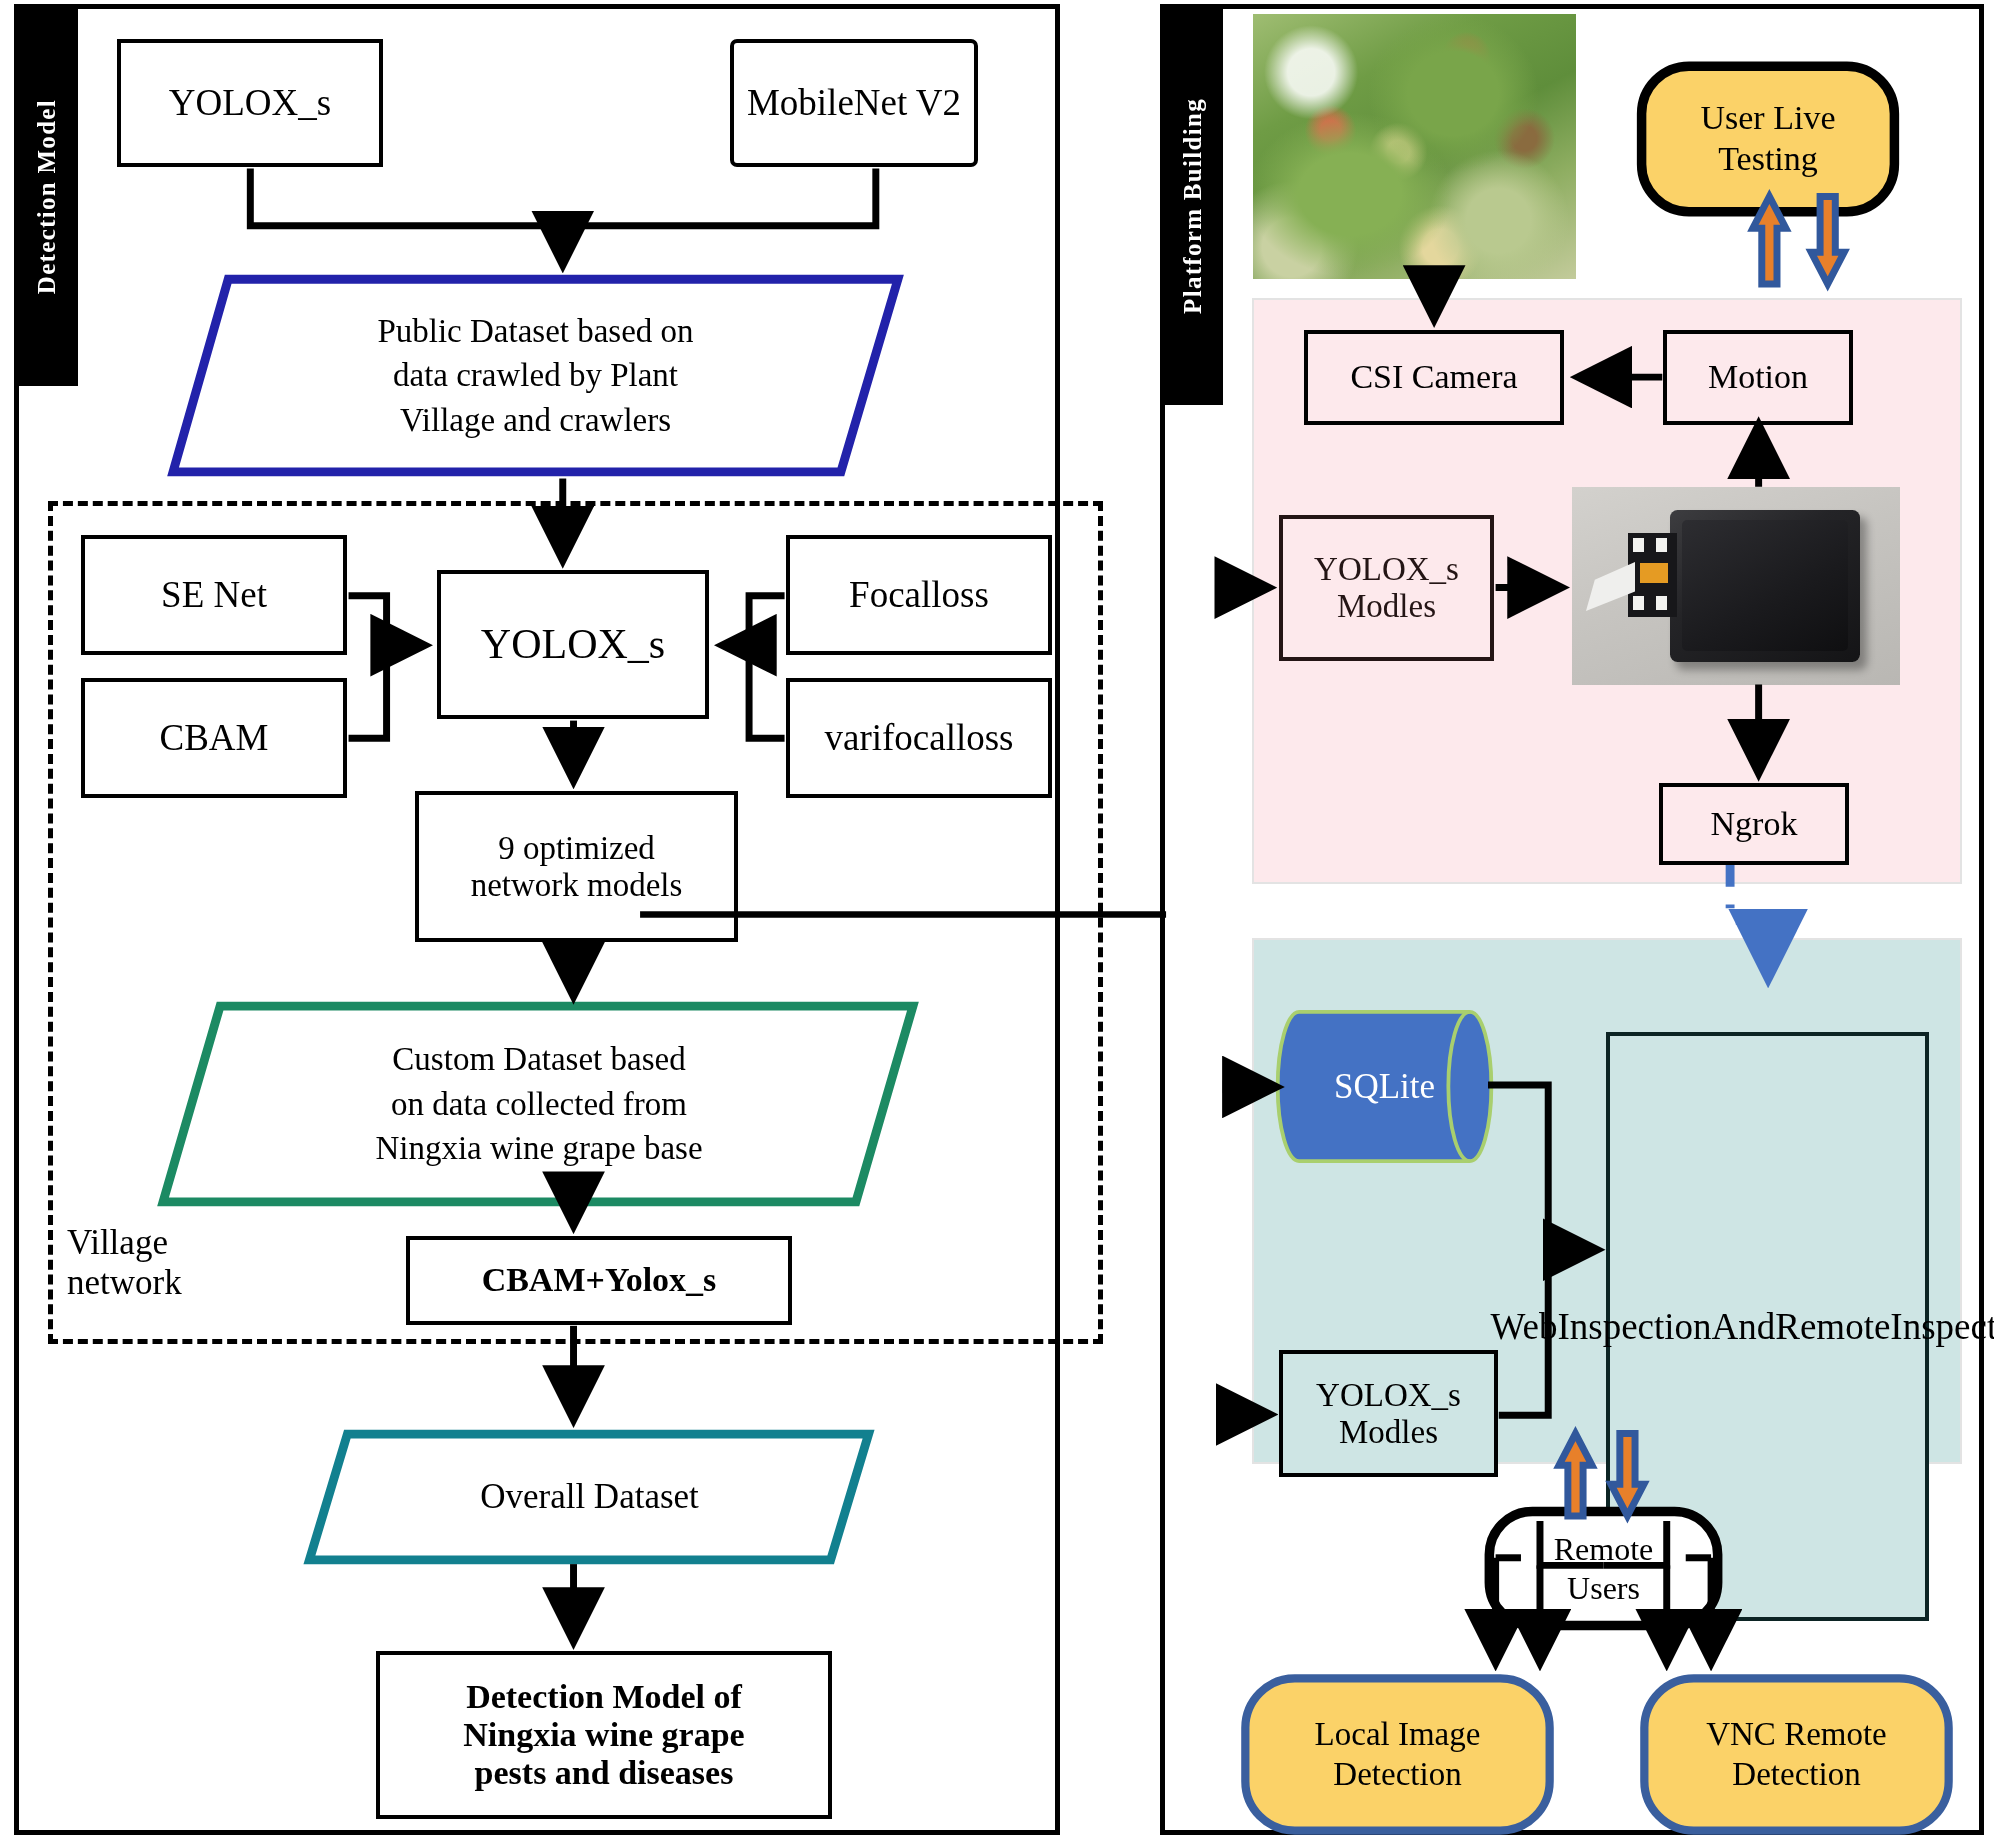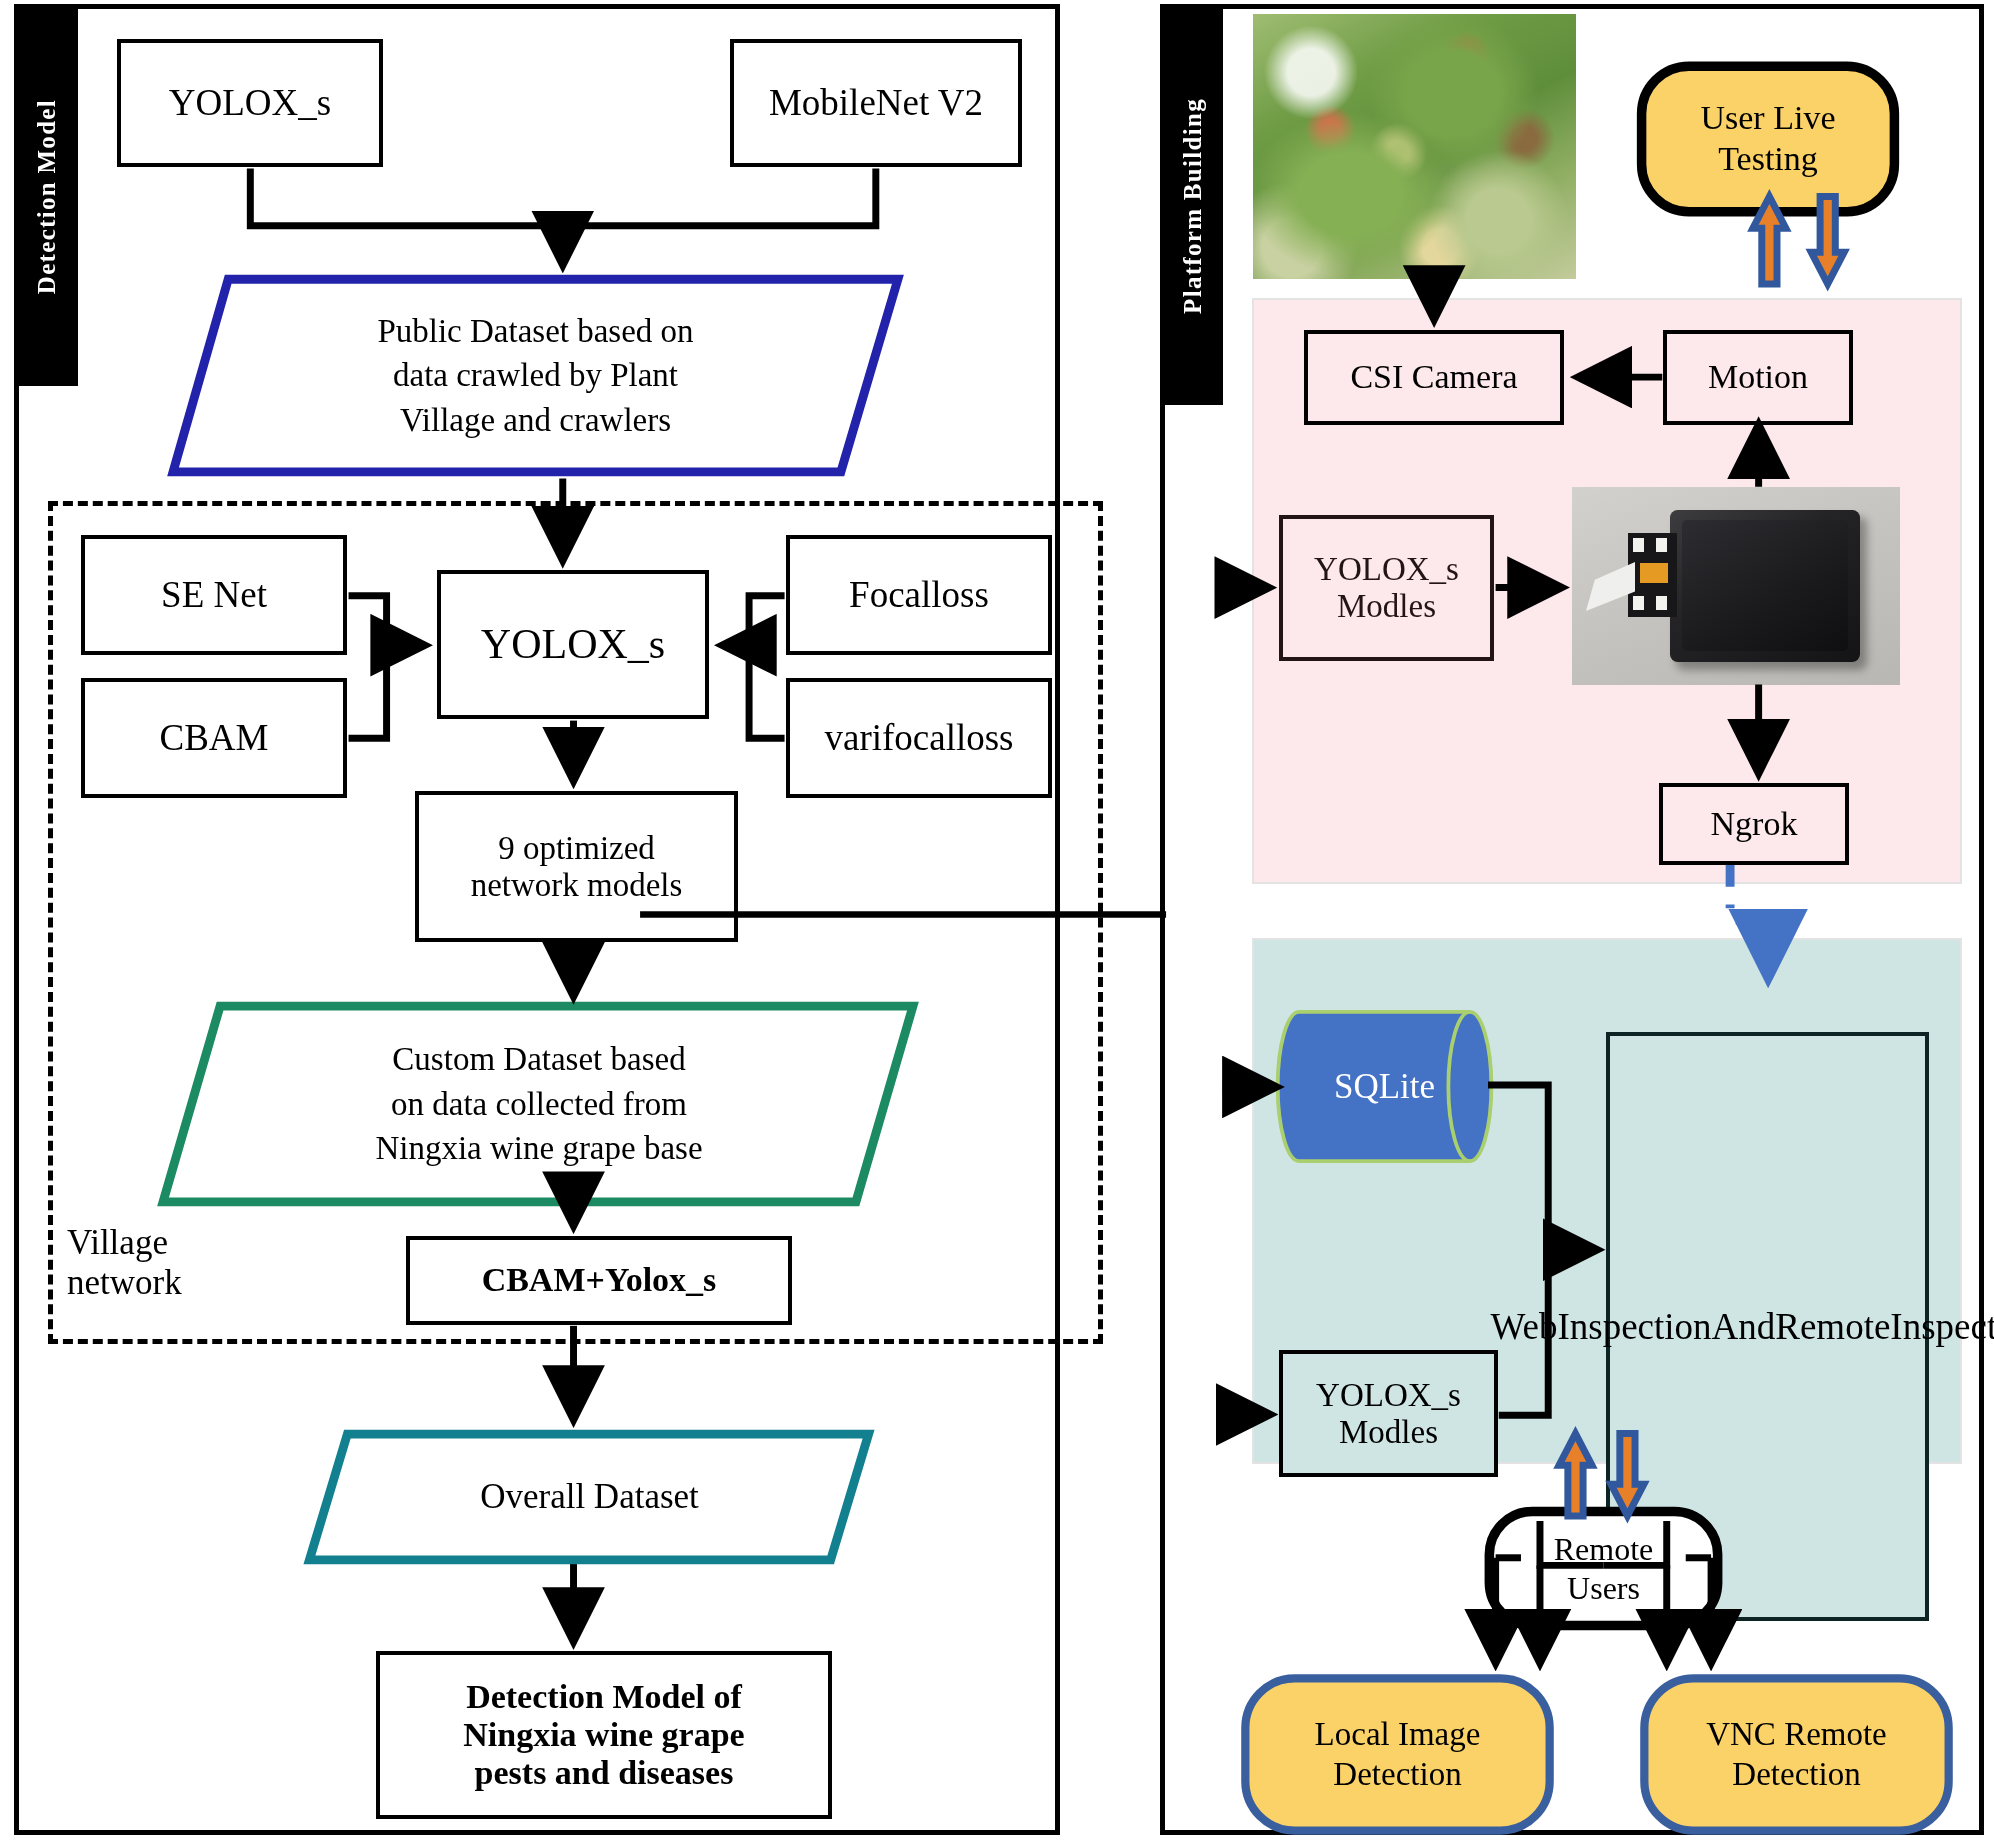--- a/index.html
+++ b/index.html
@@ -53,21 +53,21 @@
   <div class="panel" style="left:14px;top:3.8px;width:1046px;height:1831px;"></div>
 
   <div class="vtitle" style="left:16.5px;top:6.3px;width:61px;height:380px;">
     <span>Detection Model</span>
   </div>
 
   <div class="box" style="left:117px;top:39px;width:266px;height:128px;font-size:37px;">
     <span>YOLOX_s</span>
   </div>
 
-  <div class="box" style="left:730px;top:39px;width:292px;height:128px;font-size:37px;">
+  <div class="box" style="left:730px;top:39px;width:248px;height:128px;font-size:37px;border-radius:7px;">
     <span>MobileNet V2</span>
   </div>
 
   <svg class="shape-svg" style="left:168px;top:274px;" width="735" height="203" viewBox="0 0 1160 320">
     <polygon points="95,8 1152,8 1062,312 8,312" fill="#ffffff" stroke="#2222aa" stroke-width="14"></polygon>
   </svg>
   <div class="para-text" style="left:190px;top:282px;width:691px;height:187px;font-size:33px;flex-direction:column;">
     <div>Public Dataset based on</div>
     <div>data crawled by Plant</div>
     <div>Village and crawlers</div>

